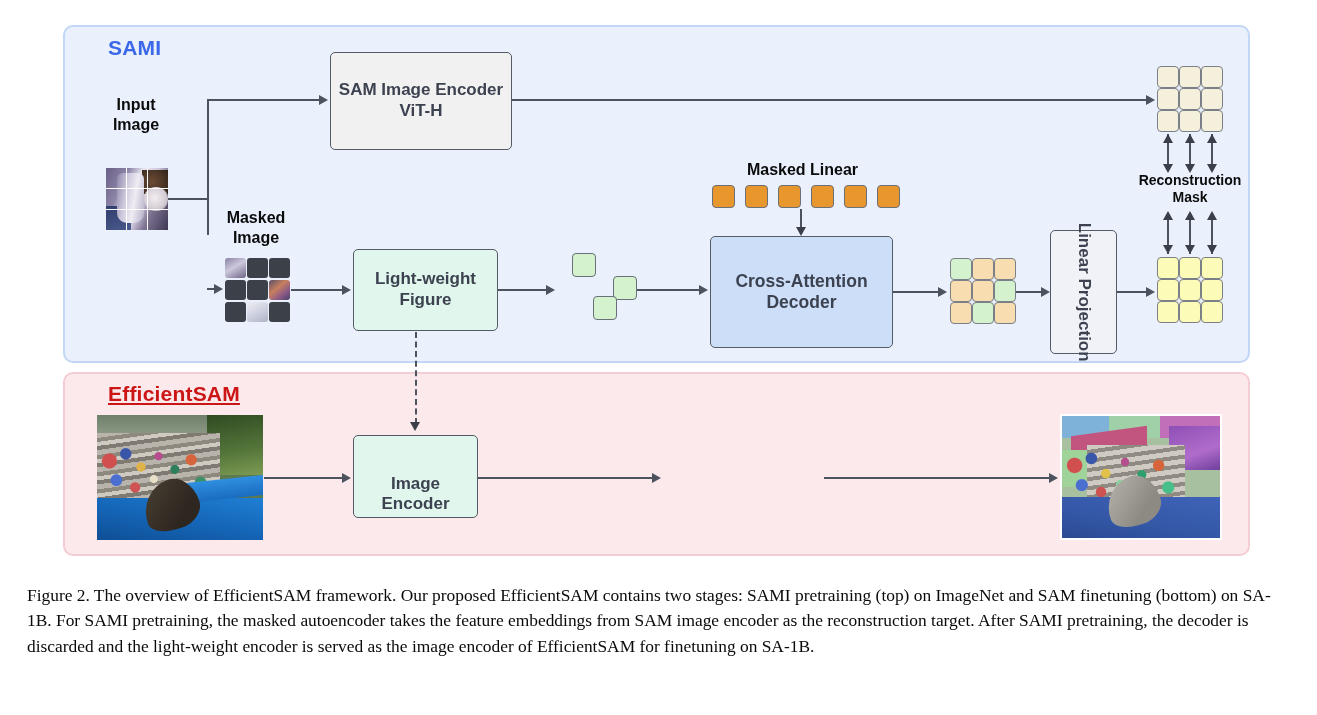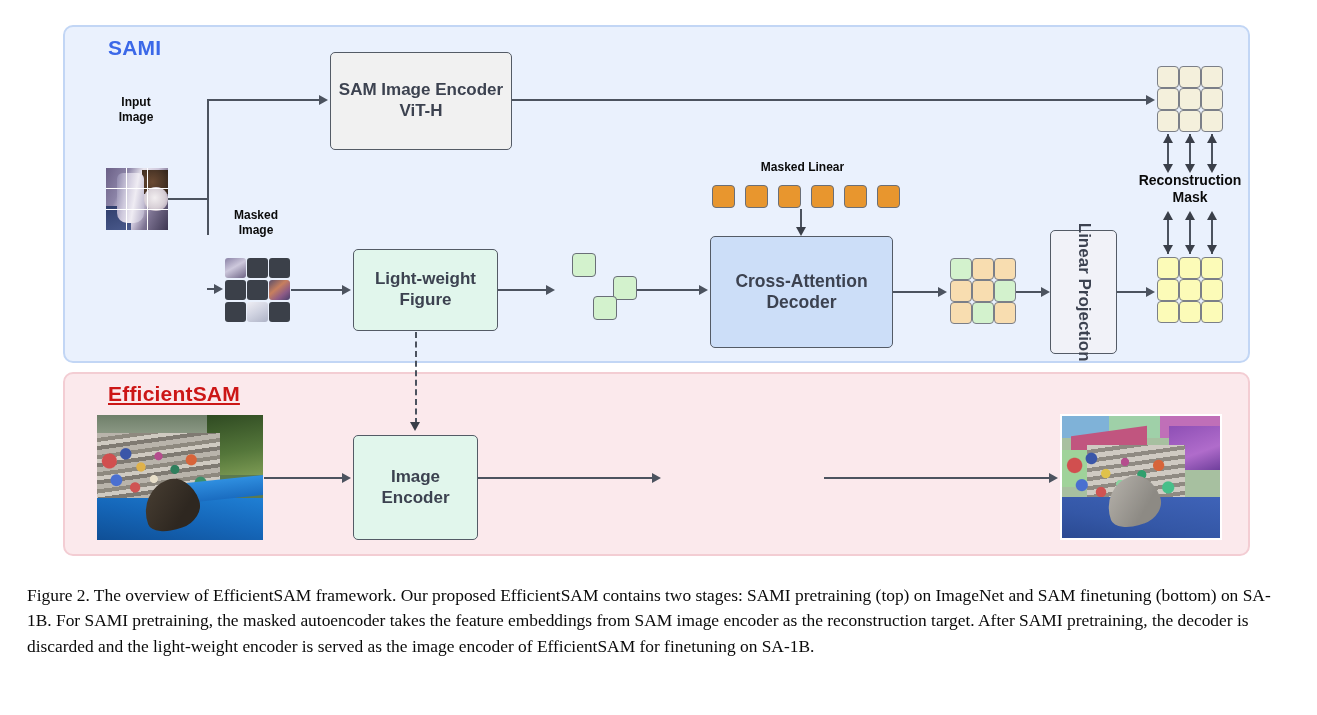--- a/index.html
+++ b/index.html
@@ -68,28 +68,28 @@
   .box-sam-enc   { left: 330px; top: 52px;  width: 182px; height: 98px;  background: #f1f1f1; }
   .box-light-enc { left: 353px; top: 249px; width: 145px; height: 82px;  background: #e1f6ec; }
   .box-xattn     { left: 710px; top: 236px; width: 183px; height: 112px; background: #ccdef8; font-size: 17.5px; }
   .box-linproj   { left: 1050px; top: 230px; width: 67px; height: 124px; background: #f1f2f8; }
   .box-linproj .vtext {
     transform: rotate(90deg);
     white-space: nowrap;
     font-size: 17px;
     line-height: 1.2;
   }
-  .box-img-enc   { left: 353px; top: 435px; width: 125px; height: 105px;  background: #e1f6ec; }
+  .box-img-enc   { left: 353px; top: 435px; width: 125px; height: 83px;  background: #e1f6ec; align-items: flex-end; }
   .box-mask-dec  { left: 663px; top: 420px; width: 161px; height: 115px; background: #eaf1fd; }
 
   
   .label {
     position: absolute;
     font-weight: bold;
-    font-size: 12px;
+    font-size: 16px;
     color: #0b0b0b;
     text-align: center;
     line-height: 1.22;
     white-space: pre-line;
   }
   .lbl-input     { left: 76px;  top: 95px;  width: 120px; }
   .lbl-masked    { left: 196px; top: 208px; width: 120px; }
   .lbl-unmasked  { left: 529px; top: 167px; width: 160px; }
   .lbl-mtokens   { left: 705px; top: 160px; width: 195px; }
   .lbl-recon     { left: 1122px;top: 172px; width: 136px; font-size: 14px; }

